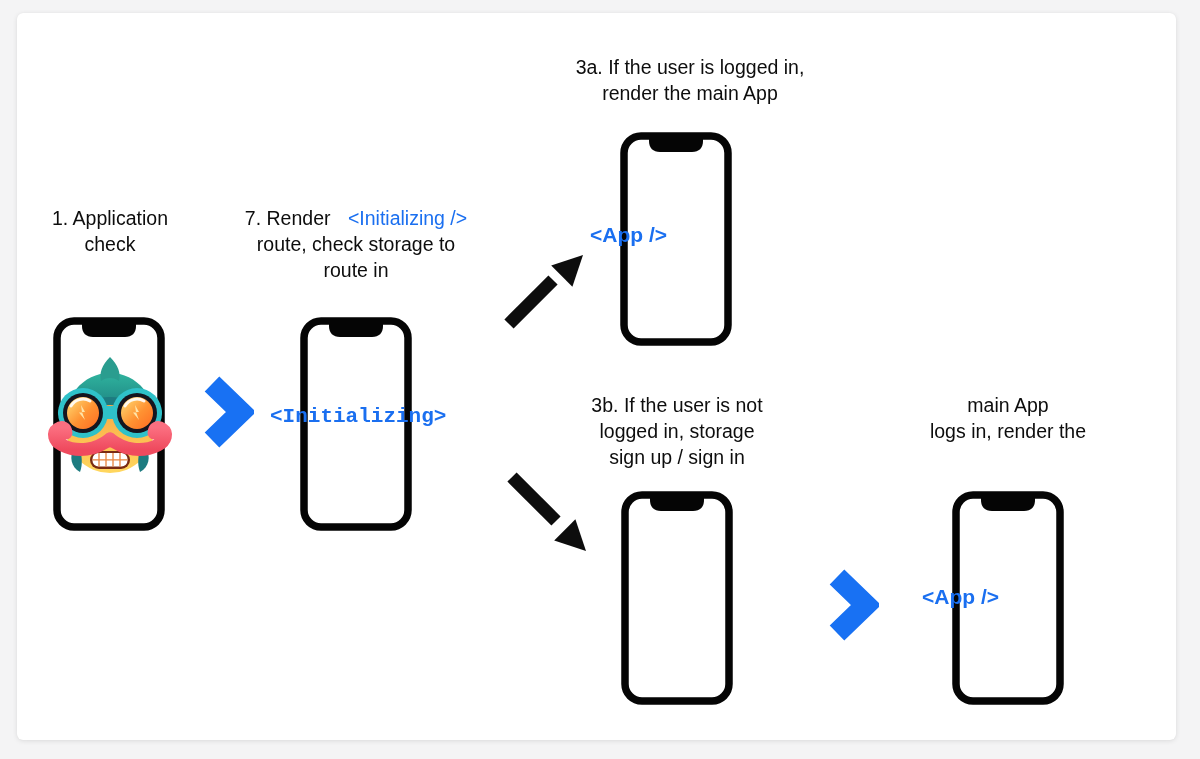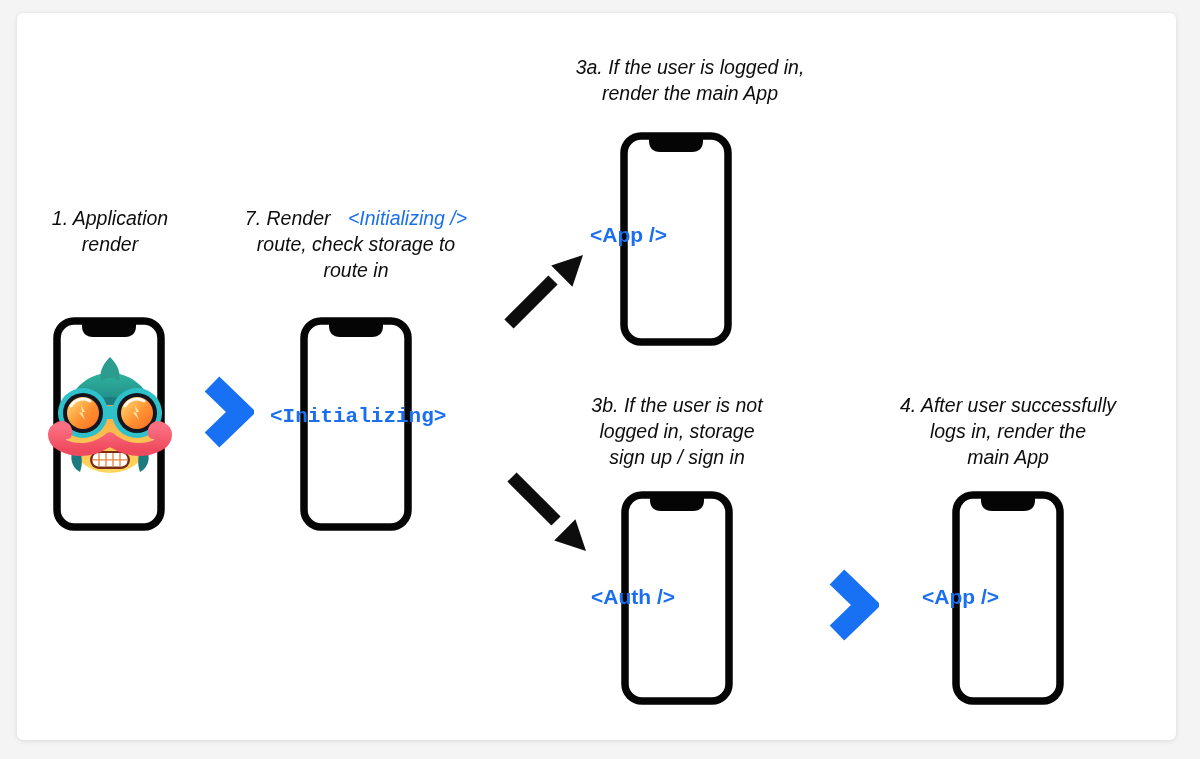--- a/index.html
+++ b/index.html
@@ -18,42 +18,42 @@
     border-radius: 6px;
     box-shadow: 0 1px 5px rgba(0,0,0,0.10), 0 0 1px rgba(0,0,0,0.06);
   }
   .caption {
     position: absolute;
     color: #0d0d0d;
     font-size: 19.5px;
     line-height: 26px;
     text-align: center;
   }
-  .caption span { display: block; font-style: italic; }
+  .caption span { display: block; }
   .caption .inline-seg { display: inline; }
   .code-blue { color: #1a6ff0; white-space: nowrap; margin-left: 12px; }
   .screen-label {
     position: absolute;
     color: #1a6ff0;
     font-size: 21px;
     font-weight: bold;
     line-height: 30px;
     text-align: left;
     white-space: nowrap;
   }
   .abs { position: absolute; }
 </style>
 </head>
 <body>
 
 <div class="card">
 
   <div class="caption" style="left:8px; top:192px; width:170px;text-align:center;">
     <span>1. Application</span>
-    <span>render</span>
+    <span>check</span>
   </div>
 
   <div class="caption" style="left:214px; top:192px; width:250px;">
     <span>
       <span class="inline-seg">7. Render </span><span class="inline-seg code-blue">&lt;Initializing /&gt;</span>
     </span>
     <span>route, check storage to</span>
     <span>route in</span>
   </div>
 
@@ -62,23 +62,22 @@
     <span>render the main App</span>
   </div>
 
   <div class="caption" style="left:540px; top:379px; width:240px;">
     <span>3b. If the user is not</span>
     <span>logged in, storage</span>
     <span>sign up / sign in</span>
   </div>
 
   <div class="caption" style="left:856px; top:379px; width:270px;">
-    <span>4. After user successfully</span>
+    <span>main App</span>
     <span>logs in, render the</span>
-    <span>main App</span>
   </div>
 
   <svg class="abs" style="left:36px; top:304px;" width="112" height="214" viewBox="0 0 112 214">
     <rect x="4" y="4" width="104" height="206" rx="17" fill="#ffffff" stroke="#050505" stroke-width="7.5"></rect>
     <path d="M 29,2 H 83 V 9 C 83,16 79,20 72,20 H 40 C 33,20 29,16 29,9 Z" fill="#050505"></path>
   </svg>
 
   <svg class="abs" style="left:283px; top:304px;" width="112" height="214" viewBox="0 0 112 214">
     <rect x="4" y="4" width="104" height="206" rx="17" fill="#ffffff" stroke="#050505" stroke-width="7.5"></rect>
     <path d="M 29,2 H 83 V 9 C 83,16 79,20 72,20 H 40 C 33,20 29,16 29,9 Z" fill="#050505"></path>
@@ -94,21 +93,20 @@
     <path d="M 29,2 H 83 V 9 C 83,16 79,20 72,20 H 40 C 33,20 29,16 29,9 Z" fill="#050505"></path>
   </svg>
 
   <svg class="abs" style="left:935px; top:478px;" width="112" height="214" viewBox="0 0 112 214">
     <rect x="4" y="4" width="104" height="206" rx="17" fill="#ffffff" stroke="#050505" stroke-width="7.5"></rect>
     <path d="M 29,2 H 83 V 9 C 83,16 79,20 72,20 H 40 C 33,20 29,16 29,9 Z" fill="#050505"></path>
   </svg>
 
   <div class="screen-label" style="left:253px; top:389px; width:172px;font-family:Liberation Mono, monospace;">&lt;Initializing&gt;</div>
   <div class="screen-label" style="left:573px; top:207px; width:172px;">&lt;App /&gt;</div>
-  <div class="screen-label" style="left:574px; top:569px; width:172px;">&lt;Auth /&gt;</div>
   <div class="screen-label" style="left:905px; top:569px; width:172px;">&lt;App /&gt;</div>
 
   <svg class="abs" style="left:27px; top:340px;" width="132" height="130" viewBox="0 0 132 130">
     <defs>
       <linearGradient id="hairG" x1="0" y1="0" x2="0" y2="1">
         <stop offset="0" stop-color="#2fb39e"></stop>
         <stop offset="1" stop-color="#13646f"></stop>
       </linearGradient>
       <linearGradient id="faceG" x1="0" y1="0" x2="0" y2="1">
         <stop offset="0" stop-color="#f79b3e"></stop>

